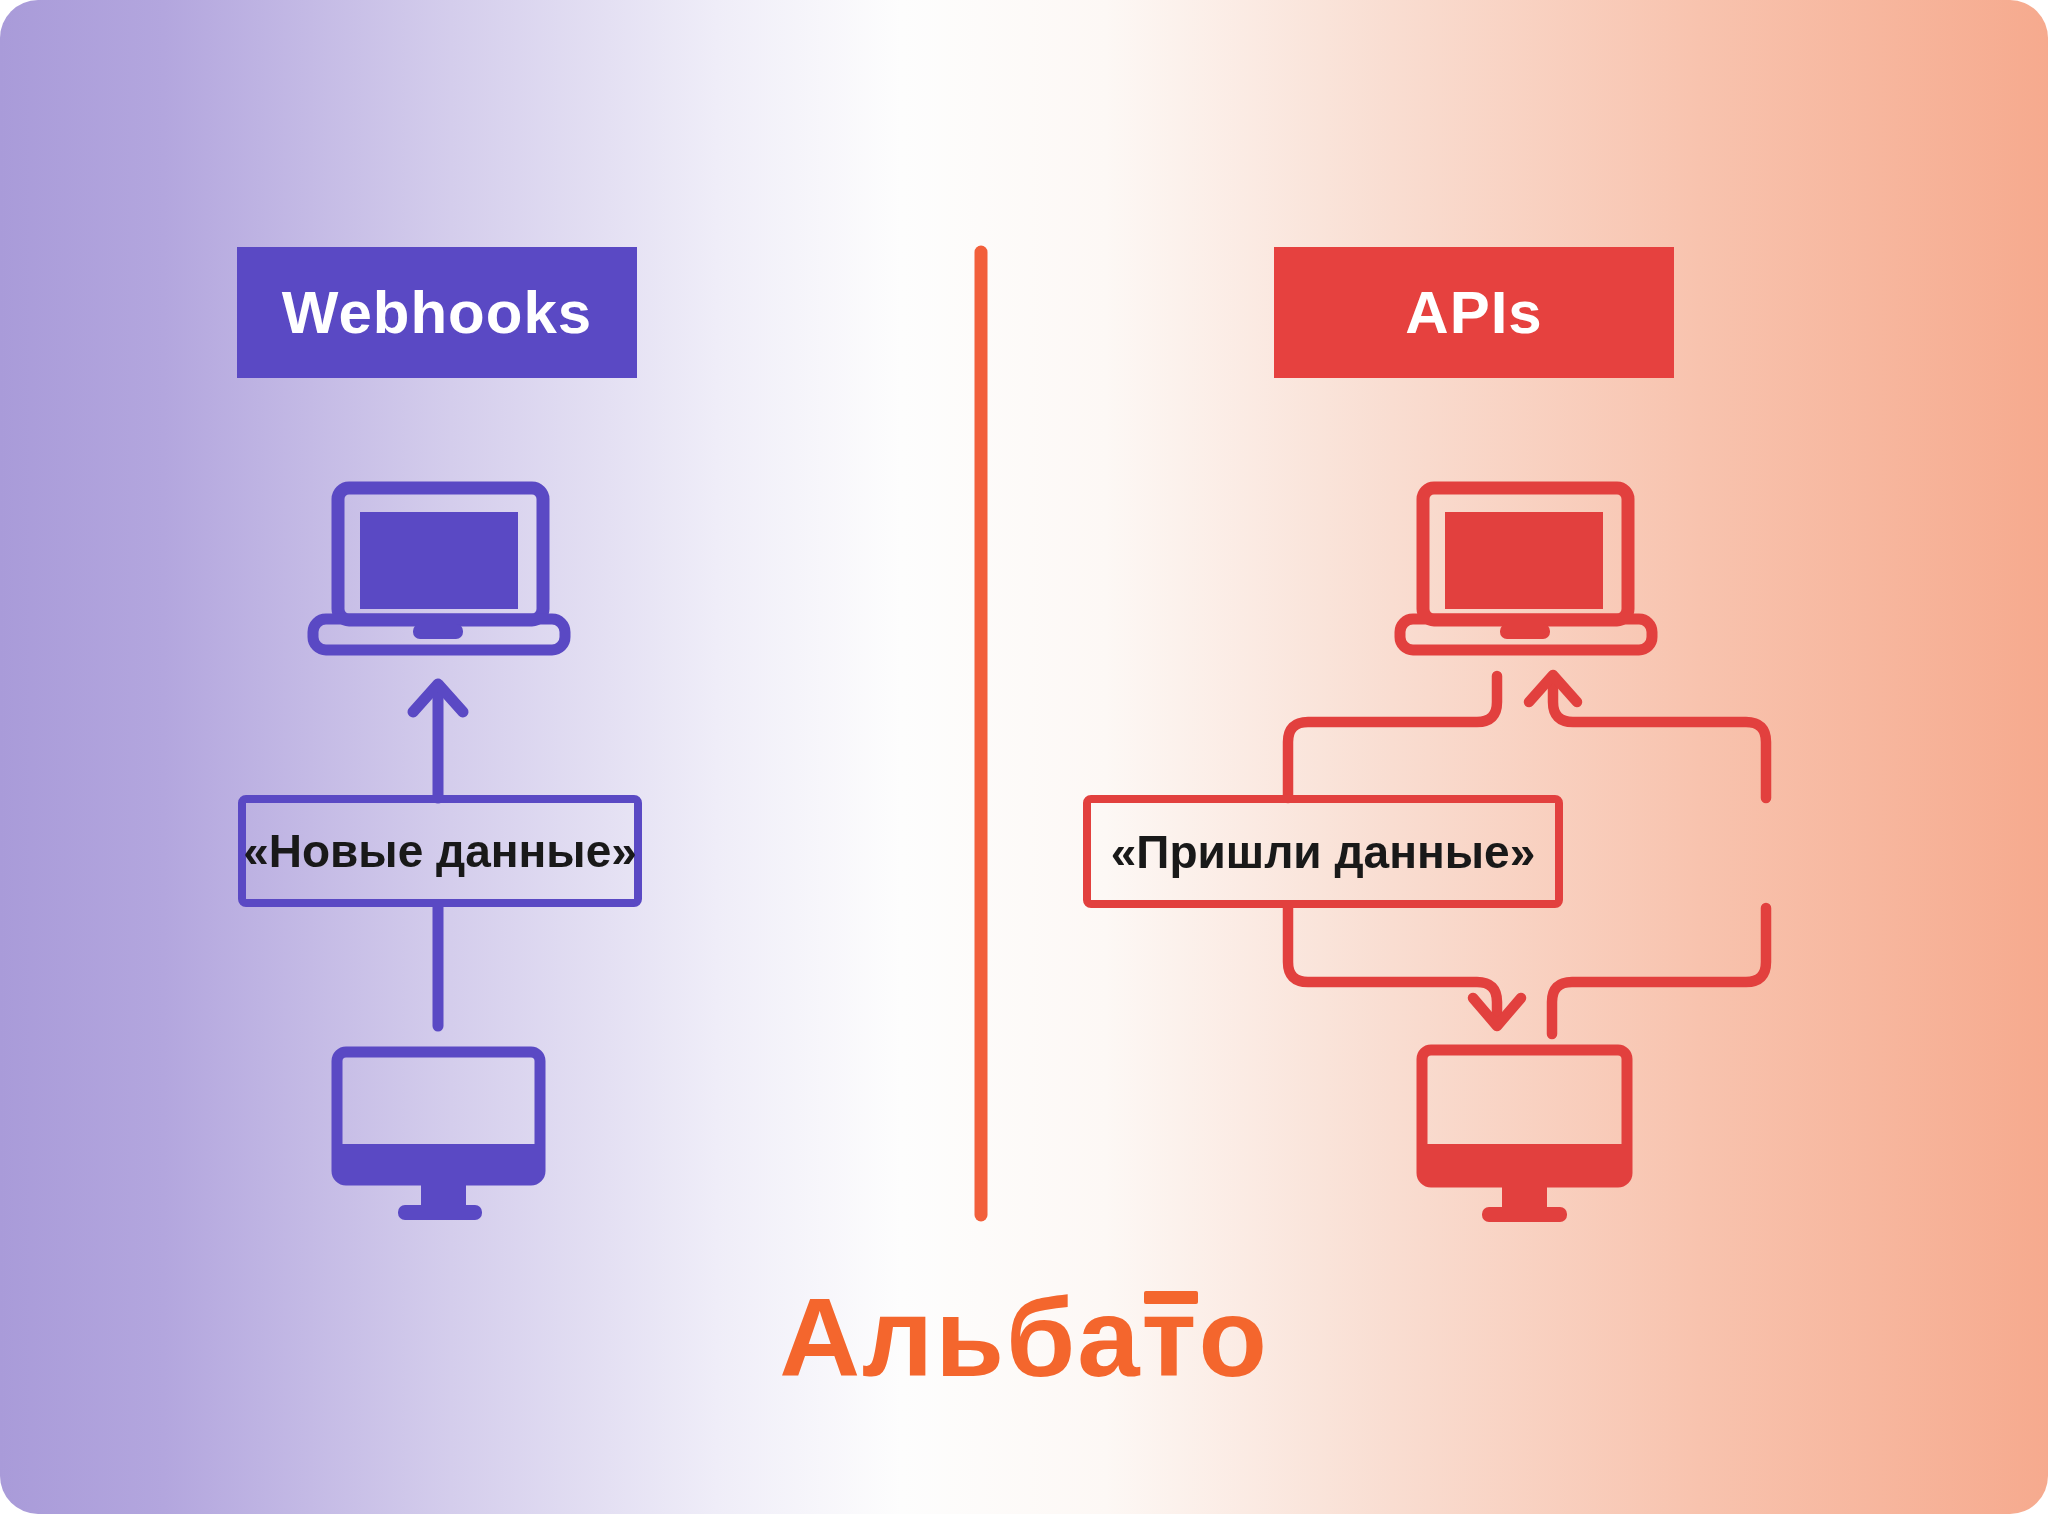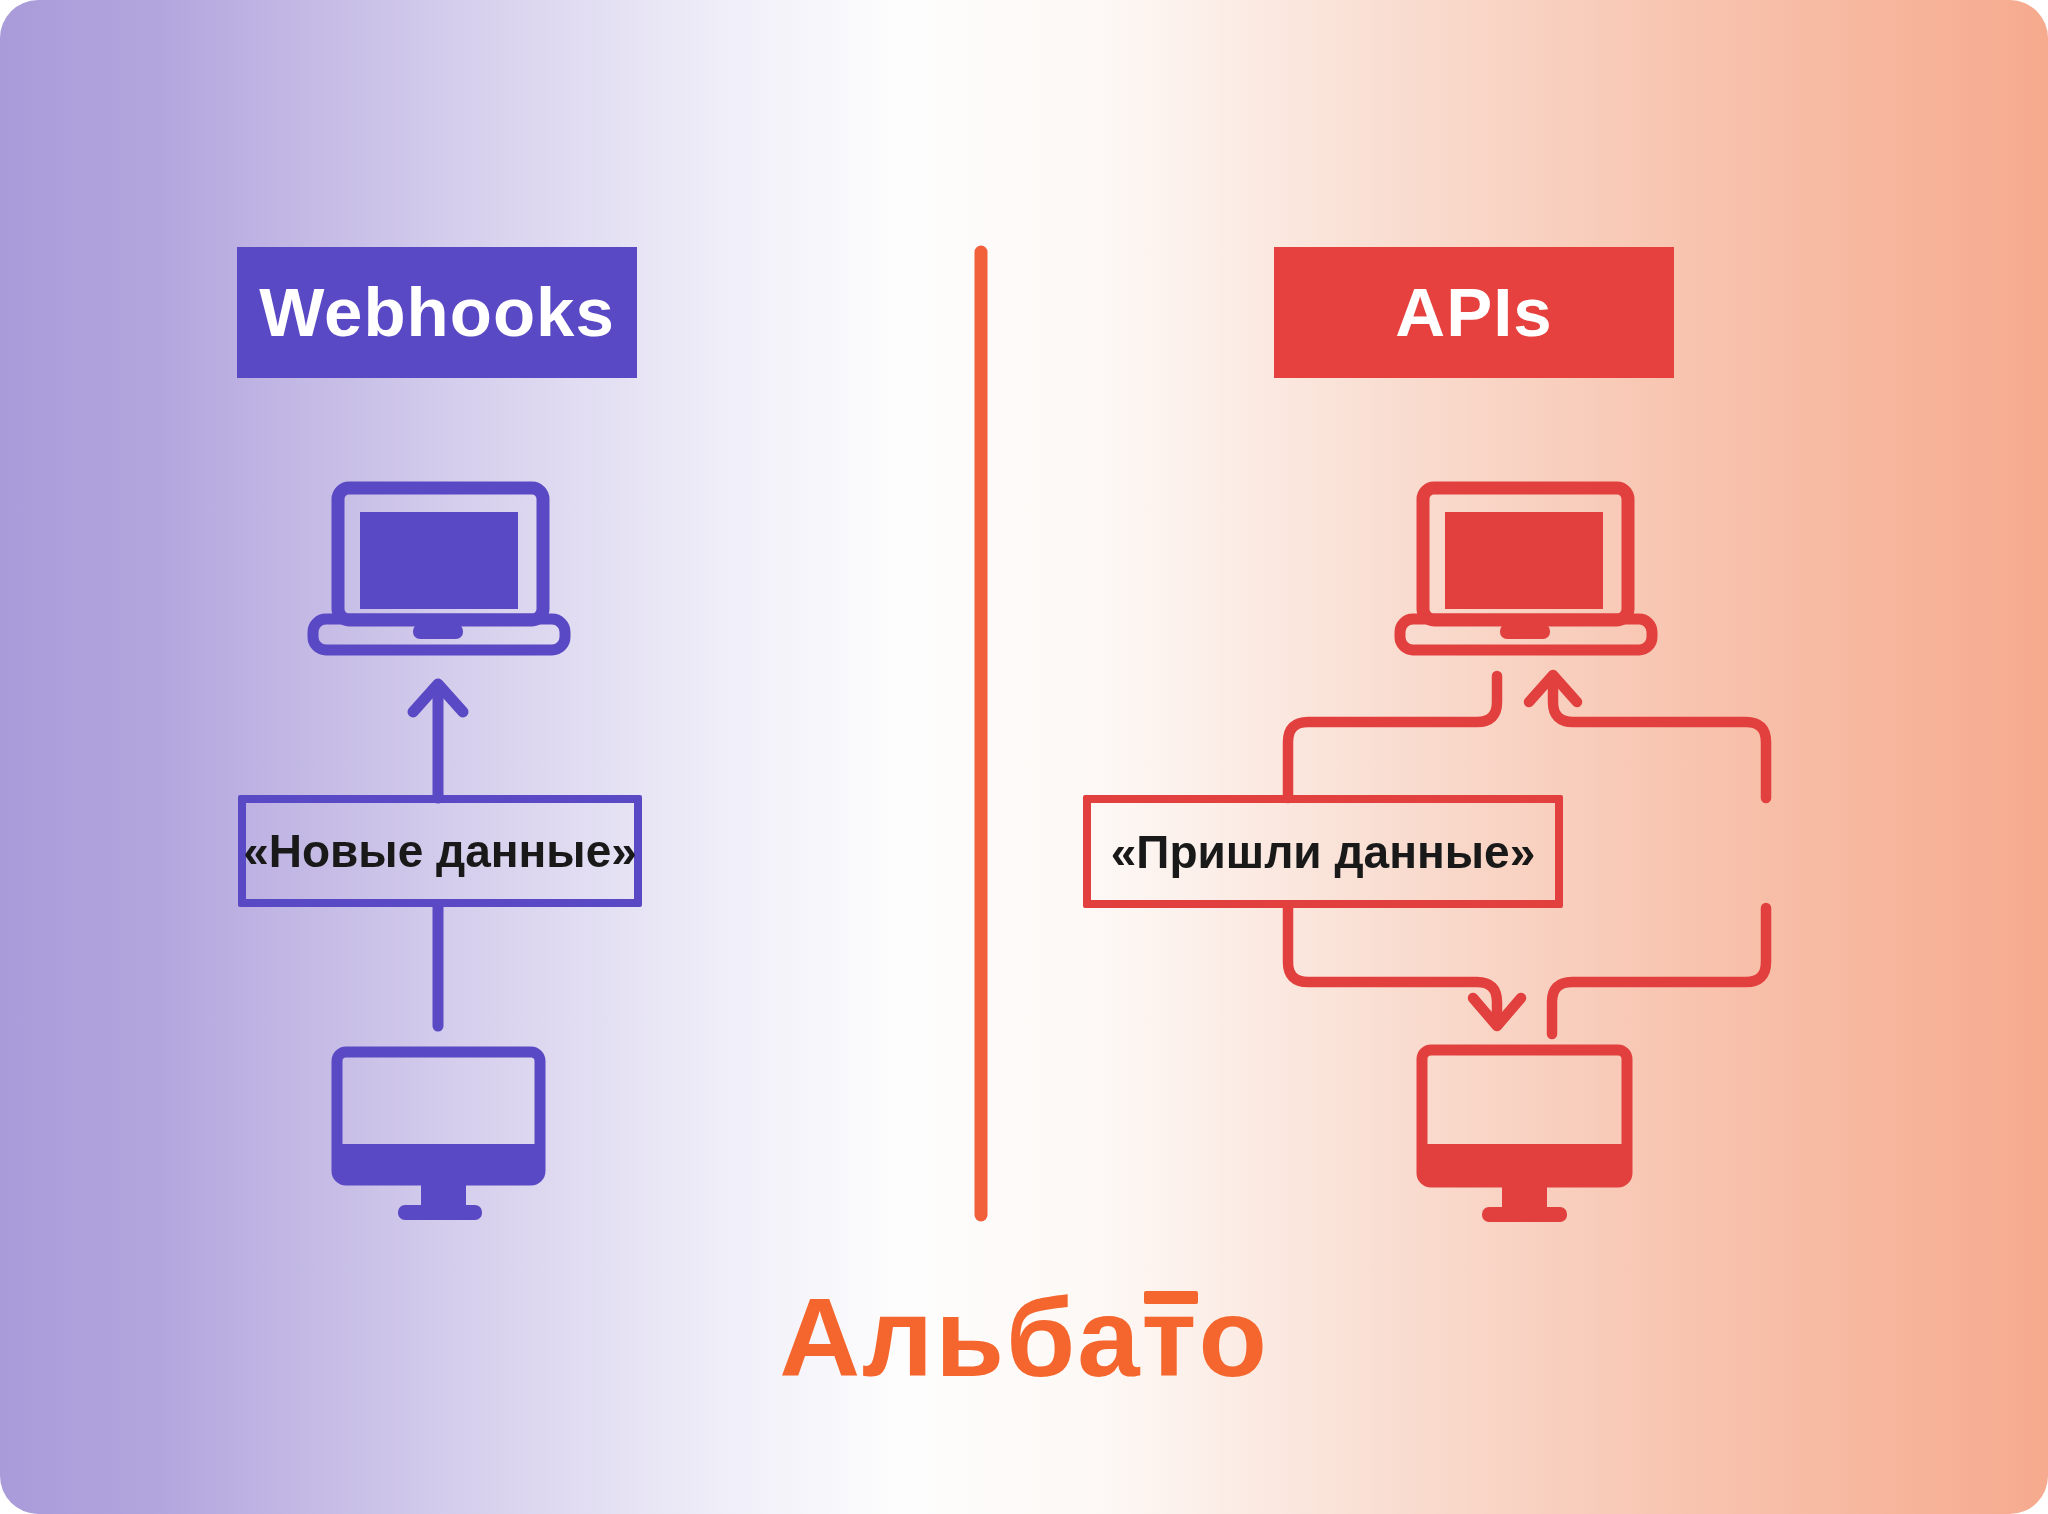--- a/index.html
+++ b/index.html
@@ -11,31 +11,31 @@
     background:linear-gradient(90deg,
       #a99bd9 0%, #b3a6de 8%, #d4cdec 22%, #efedf8 35%,
       #fdfdfd 44%, #fdf8f5 54%, #f9ddd1 68%, #f8c3ae 83%, #f6aa8e 100%);
     font-family:"Liberation Sans", sans-serif;
   }
   .layer{position:absolute;left:0;top:0;width:100%;height:100%;}
   .hdr{
     position:absolute;
     width:400px;height:131px;
     display:flex;align-items:center;justify-content:center;
-    color:#ffffff;font-size:69px;font-weight:bold;letter-spacing:1px;
+    color:#ffffff;font-size:60px;font-weight:bold;letter-spacing:1px;
   }
   .hdr-webhooks{left:237px;top:247px;background:#5a49c4;}
   .hdr-apis{left:1274px;top:247px;background:#e6413f;}
   .msgbox{
     position:absolute;
     box-sizing:border-box;
     display:flex;align-items:center;justify-content:center;
     font-size:46px;font-weight:bold;color:#191919;
     background:transparent;
-    border-radius:2px;
+    border-radius:8px;
     white-space:nowrap;
   }
   .msgbox-new{left:238px;top:795px;width:404px;height:112px;border:8px solid #5a49c4;}
   .msgbox-req{left:1083px;top:795px;width:480px;height:113px;border:8px solid #e2403e;}
   .msgbox-resp{left:1563px;top:795px;width:399px;height:113px;border:8px solid #e2403e;}
   .logo{
     position:absolute;left:0;top:1282px;width:100%;
     text-align:center;
     font-size:112px;line-height:1;font-weight:bold;color:#f4662d;
     letter-spacing:2px;

